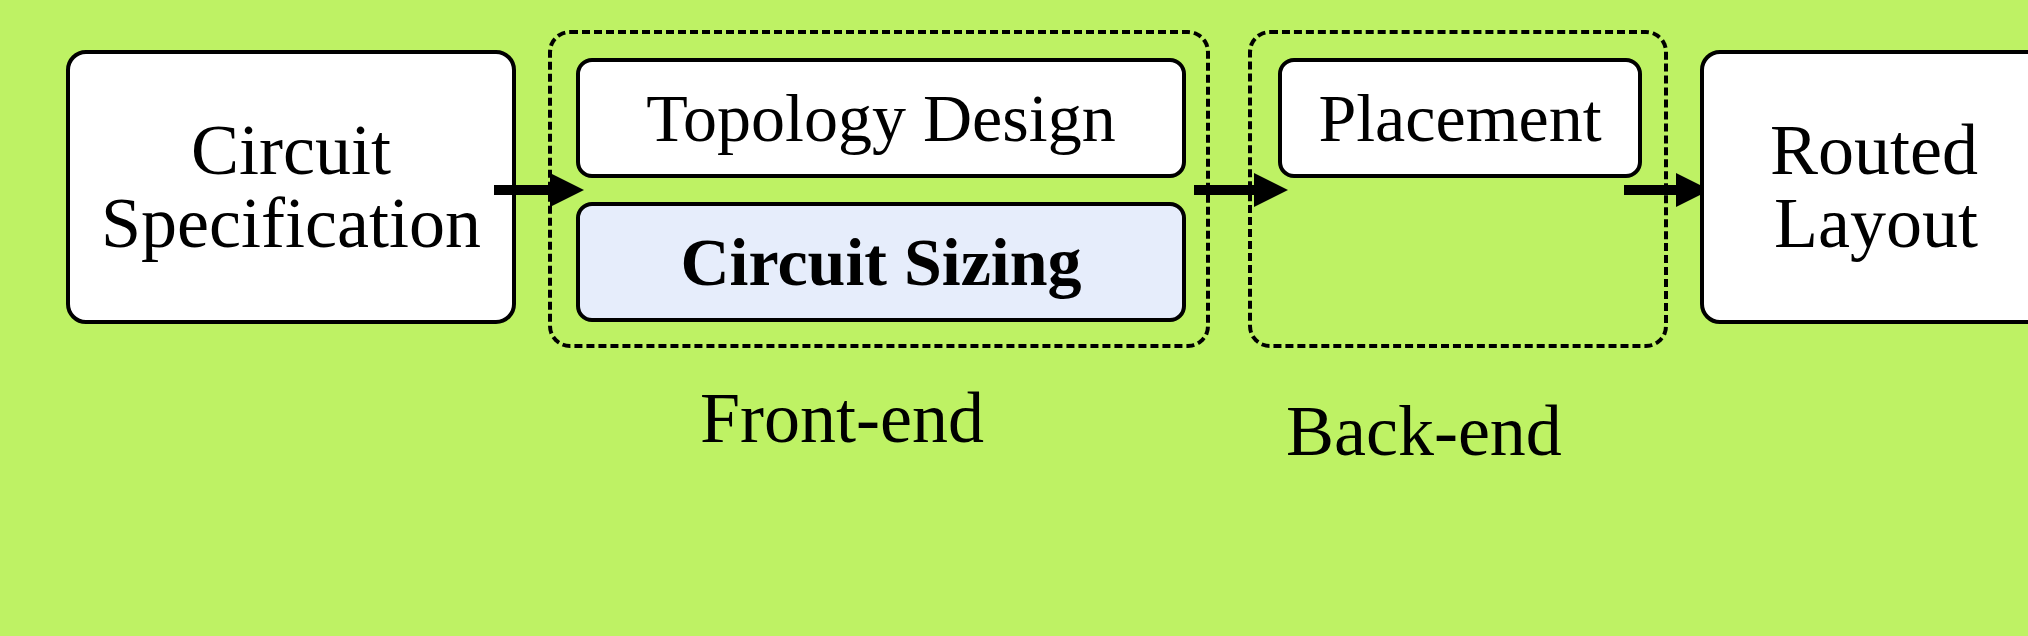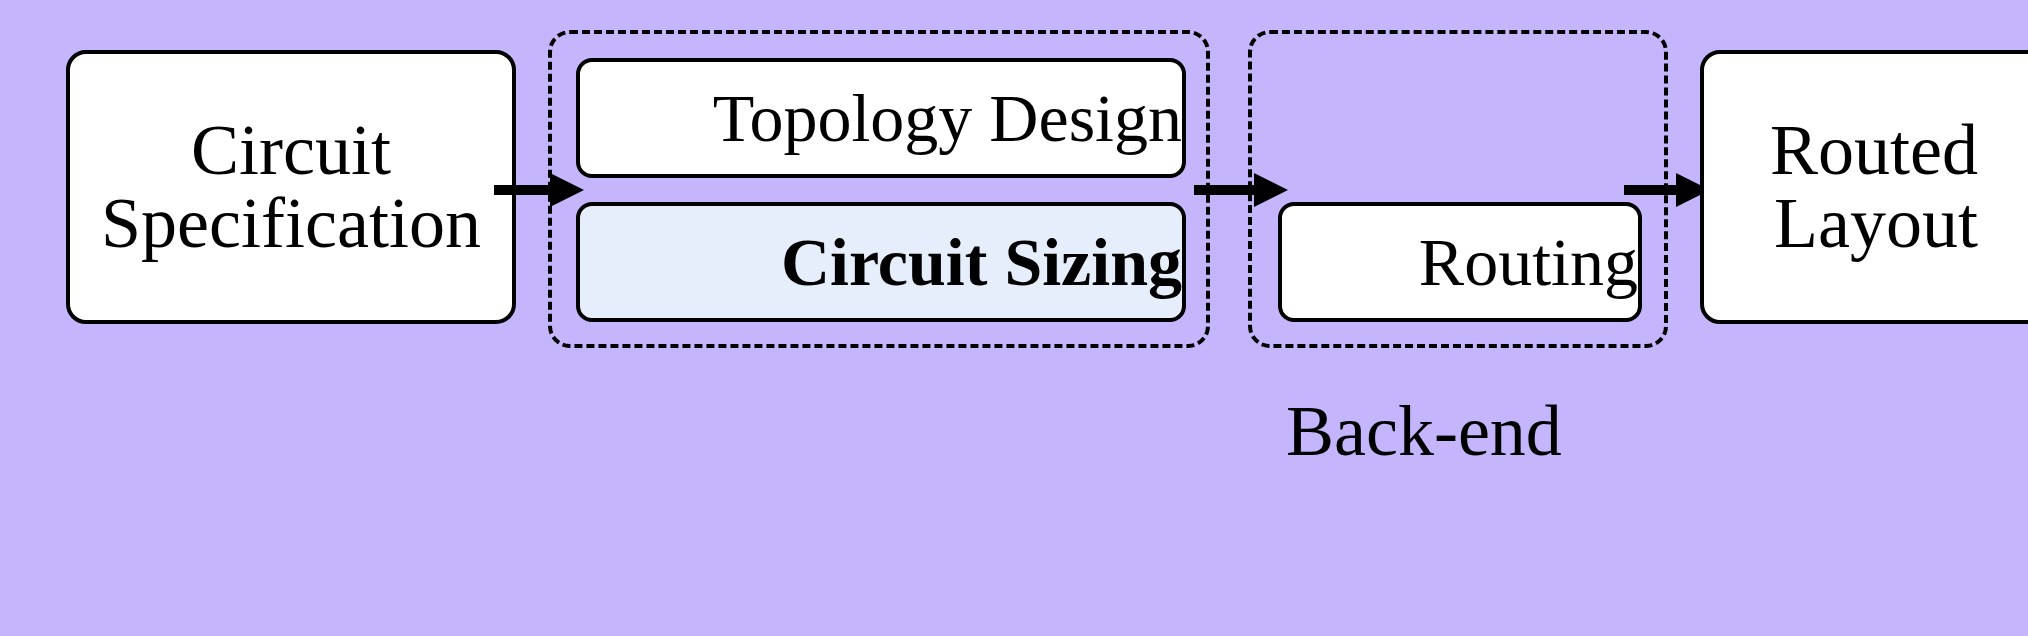--- a/index.html
+++ b/index.html
@@ -7,21 +7,21 @@
     padding: 0;
     background: #ffffff;
   }
   body {
     font-family: "Liberation Serif", "DejaVu Serif", serif;
   }
   #canvas {
     position: relative;
     width: 2028px;
     height: 636px;
-    background: #c4b5fd;
+    background: #bef264;
     overflow: hidden;
   }
   .node {
     position: absolute;
     box-sizing: border-box;
     display: flex;
     align-items: center;
     justify-content: center;
     text-align: center;
     color: #000000;
@@ -76,21 +76,21 @@
     width: 420px;
     height: 318px;
   }
 
   
   .sub {
     position: absolute;
     box-sizing: border-box;
     display: flex;
     align-items: center;
-    justify-content: flex-end;
+    justify-content: center;
     text-align: center;
     border: 4px solid #000000;
     border-radius: 16px;
     background: #ffffff;
     color: #000000;
     font-size: 68px;
     line-height: 1;
   }
   #sub-topology-design {
     left: 576px;
@@ -163,30 +163,31 @@
     <span class="label">Circuit Sizing</span>
   </div>
 
   <svg class="arrow" id="arrow-frontend-to-backend" viewBox="0 0 96 40" aria-hidden="true">
     <line x1="2" y1="20" x2="68" y2="20" stroke="#000000" stroke-width="10"></line>
     <polygon points="62,3 96,20 62,37" fill="#000000"></polygon>
   </svg>
 
   <div class="group" id="group-backend"></div>
 
+  <div class="sub" id="sub-placement">
+    <span class="label">Placement</span>
+  </div>
 
-  <div class="sub" id="sub-routing">
-    <span class="label">Routing</span>
-  </div>
 
   <svg class="arrow" id="arrow-backend-to-layout" viewBox="0 0 88 40" aria-hidden="true">
     <line x1="2" y1="20" x2="60" y2="20" stroke="#000000" stroke-width="10"></line>
     <polygon points="54,3 88,20 54,37" fill="#000000"></polygon>
   </svg>
 
   <div class="node" id="node-routed-layout">
     <span class="label">Routed
 Layout</span>
   </div>
 
+  <div class="group-caption" id="caption-frontend">Front-end</div>
   <div class="group-caption" id="caption-backend">Back-end</div>
 
 </div>
 
 </body></html>

